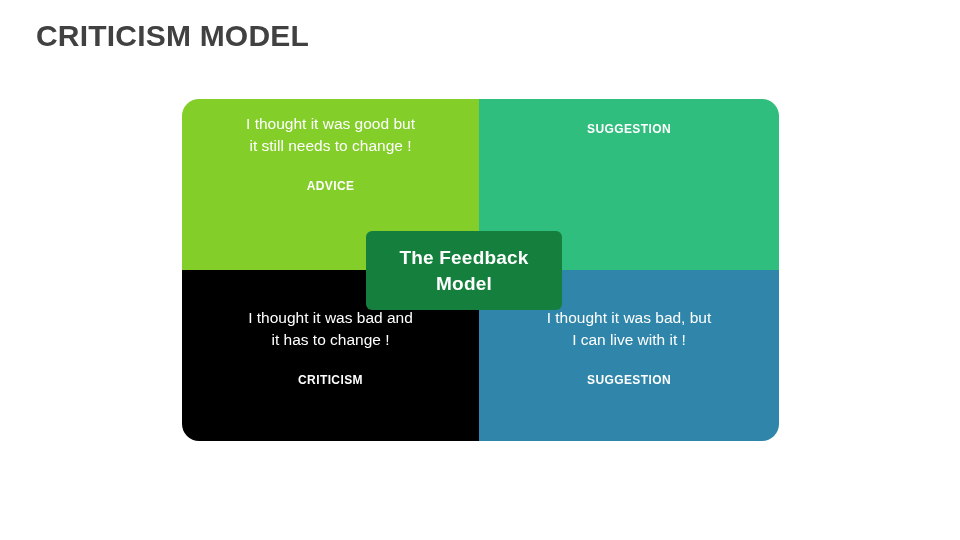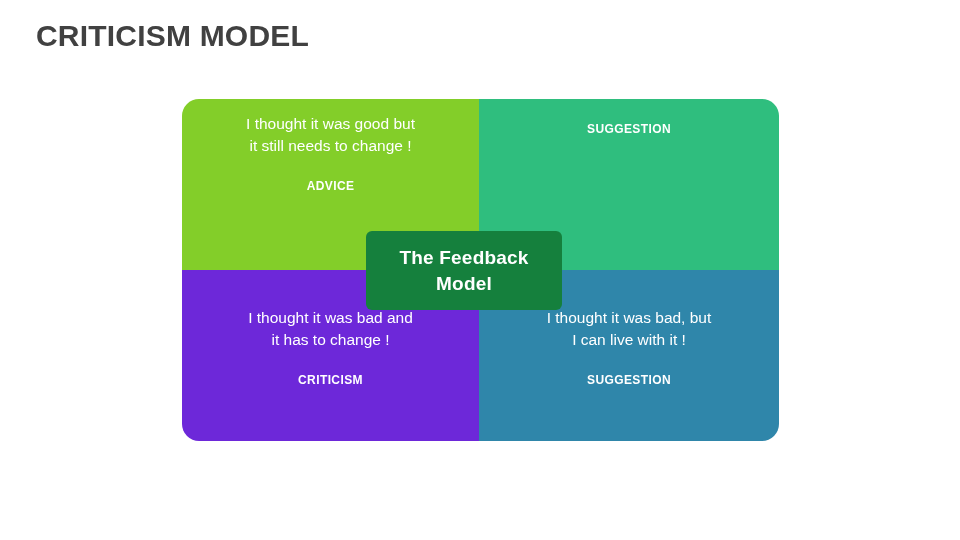--- a/index.html
+++ b/index.html
@@ -51,21 +51,21 @@
     position: relative;
     box-sizing: border-box;
     padding: 0 2px;
     display: flex;
     flex-direction: column;
     align-items: center;
   }
 
   .q-tl { background: #83CE29; }
   .q-tr { background: #2FBE7E; }
-  .q-bl { background: #6d28d9; }
+  .q-bl { background: #000000; }
   .q-br { background: #2F86AA; }
 
   .q-desc {
     color: #ffffff;
     font-size: 15.5px;
     line-height: 21.5px;
     text-align: center;
     font-weight: normal;
     white-space: pre-line;
   }

